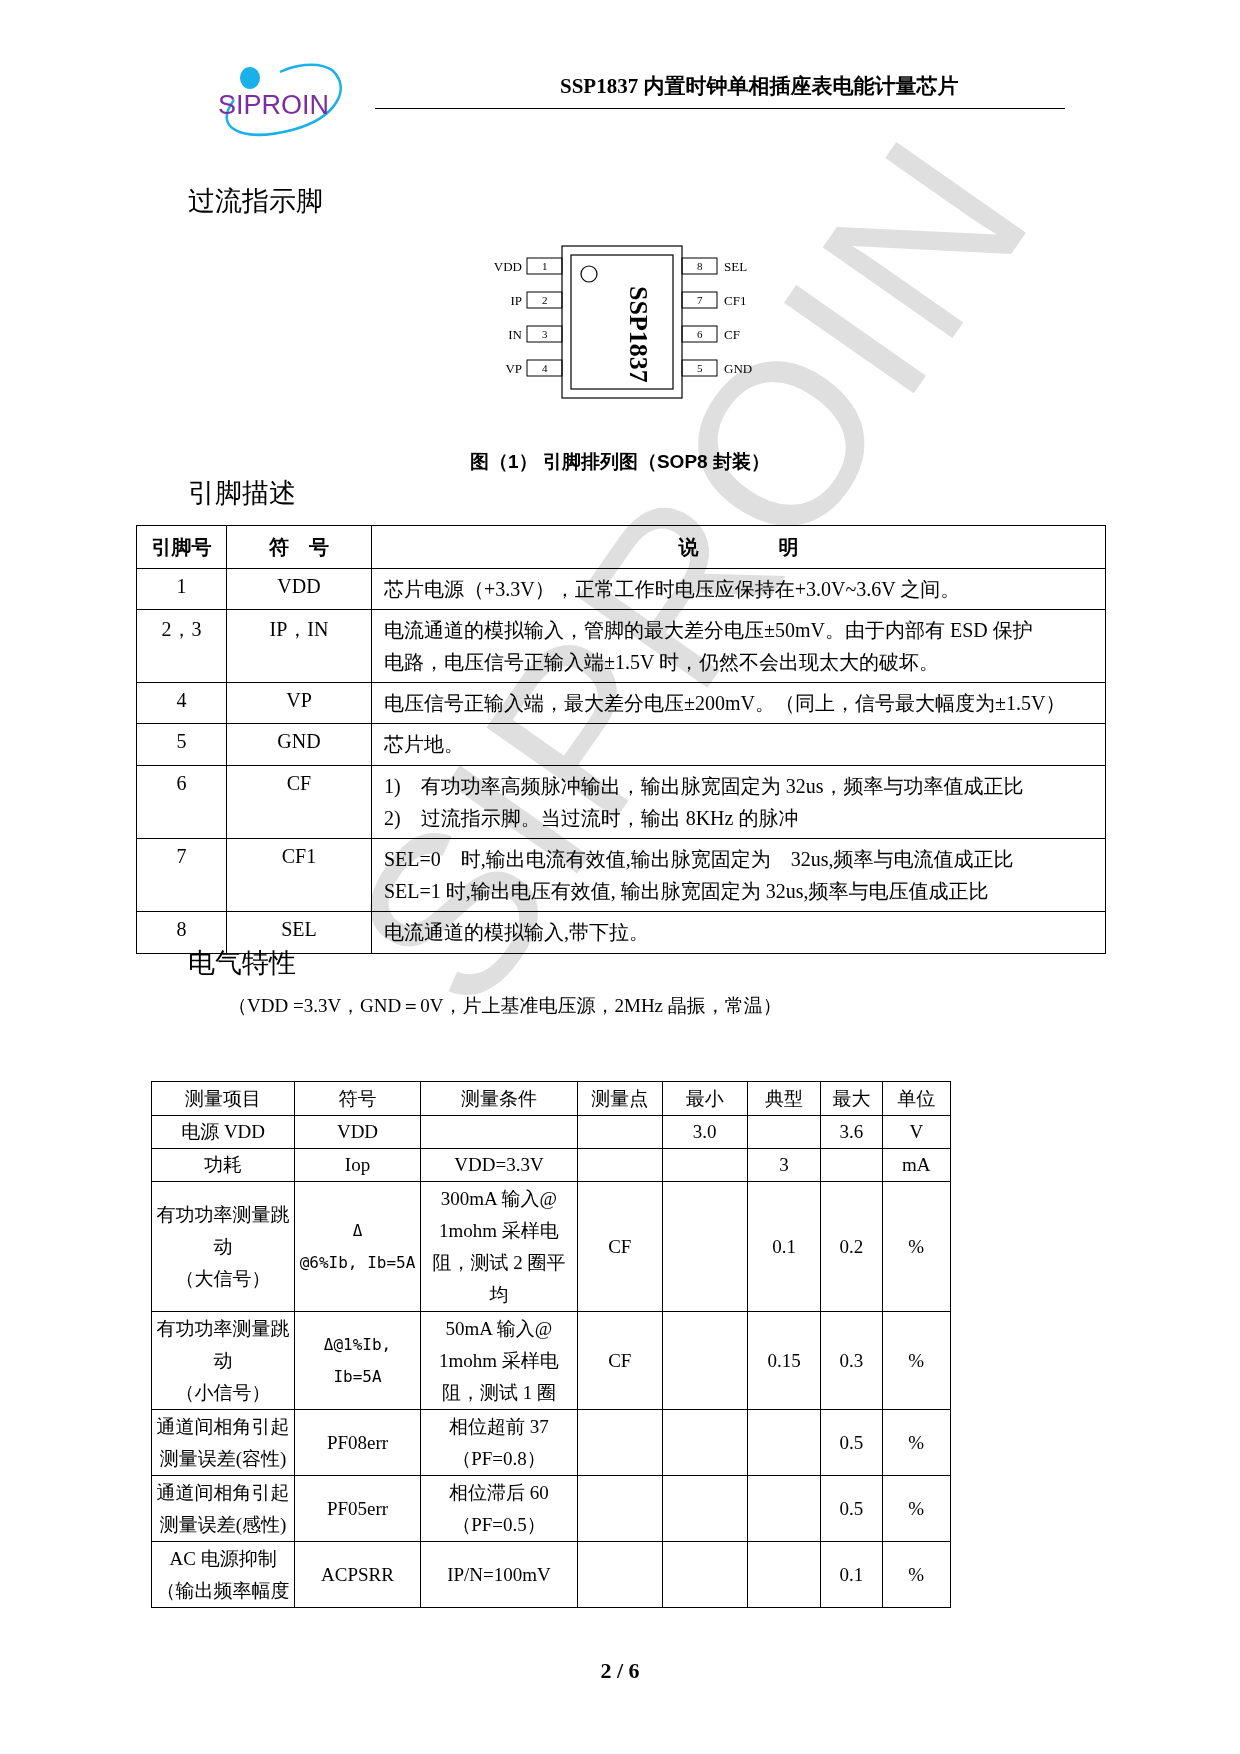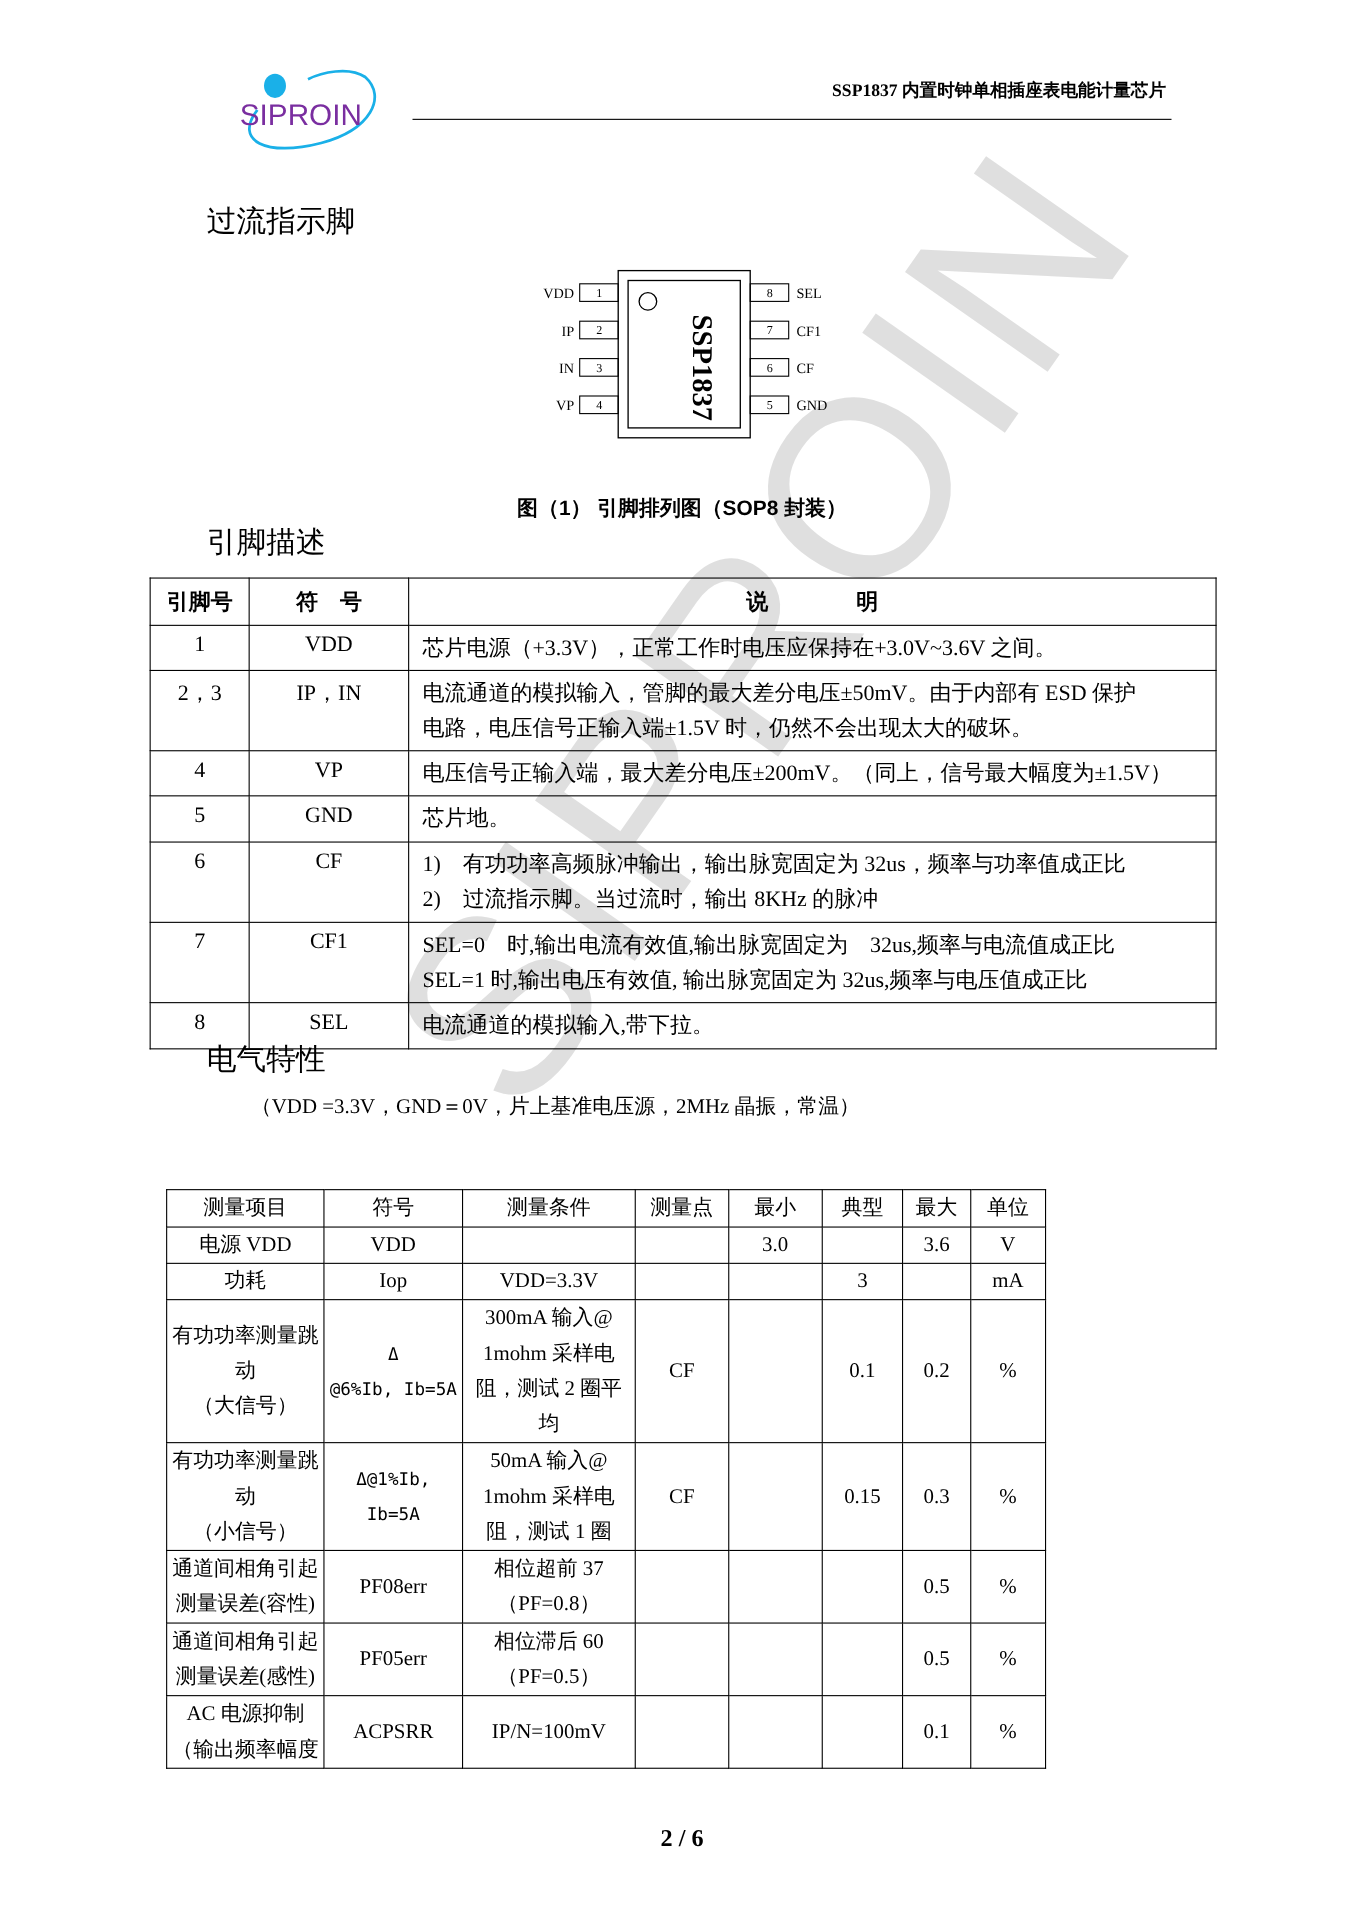--- a/index.html
+++ b/index.html
@@ -2,21 +2,21 @@
 <html><head>
 <meta charset="utf-8">
 <style>
   html, body { margin:0; padding:0; background:#ffffff; }
   body { width:1240px; height:1754px; position:relative; overflow:hidden;
          font-family:"Liberation Serif","DejaVu Serif",serif; color:#000; }
   .abs { position:absolute; }
 
   
   .logo { left:212px; top:58px; width:150px; height:82px; }
-  .header-title { left:560px; top:72px; width:500px; text-align:right; font-size:16px; font-weight:bold; }
+  .header-title { left:560px; top:72px; width:500px; font-size:21px; font-weight:bold; }
   .header-rule { left:375px; top:108px; width:690px; height:0; border-top:1.5px solid #000; }
 
   .section-heading { font-family:"Liberation Sans","DejaVu Sans",sans-serif; font-size:27px; }
 
   
   .pinout { left:470px; top:240px; width:300px; height:175px; }
   .fig-caption { left:300px; top:430px; width:640px; text-align:center; font-family:"Liberation Sans","DejaVu Sans",sans-serif; font-weight:bold; font-size:19px;margin-top:19px; }
 
   
   table { border-collapse:collapse; }

